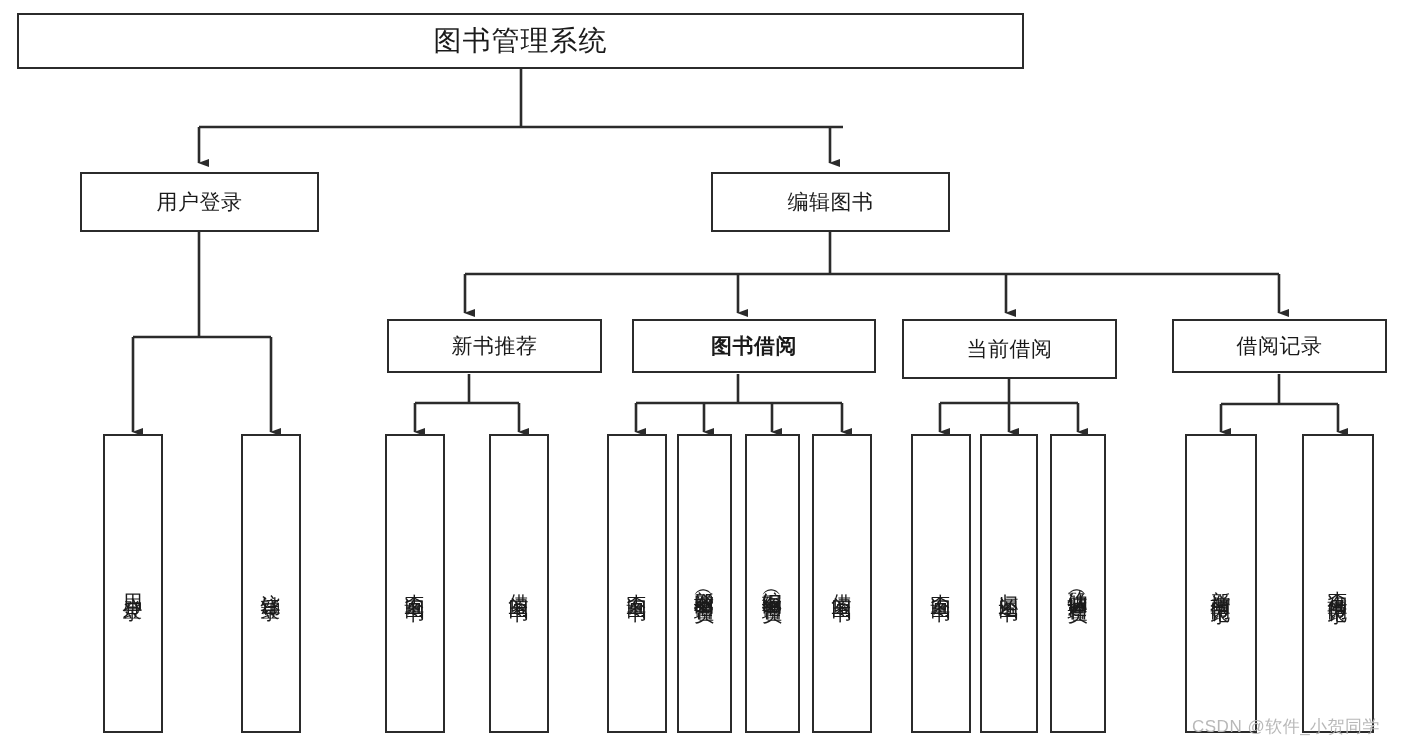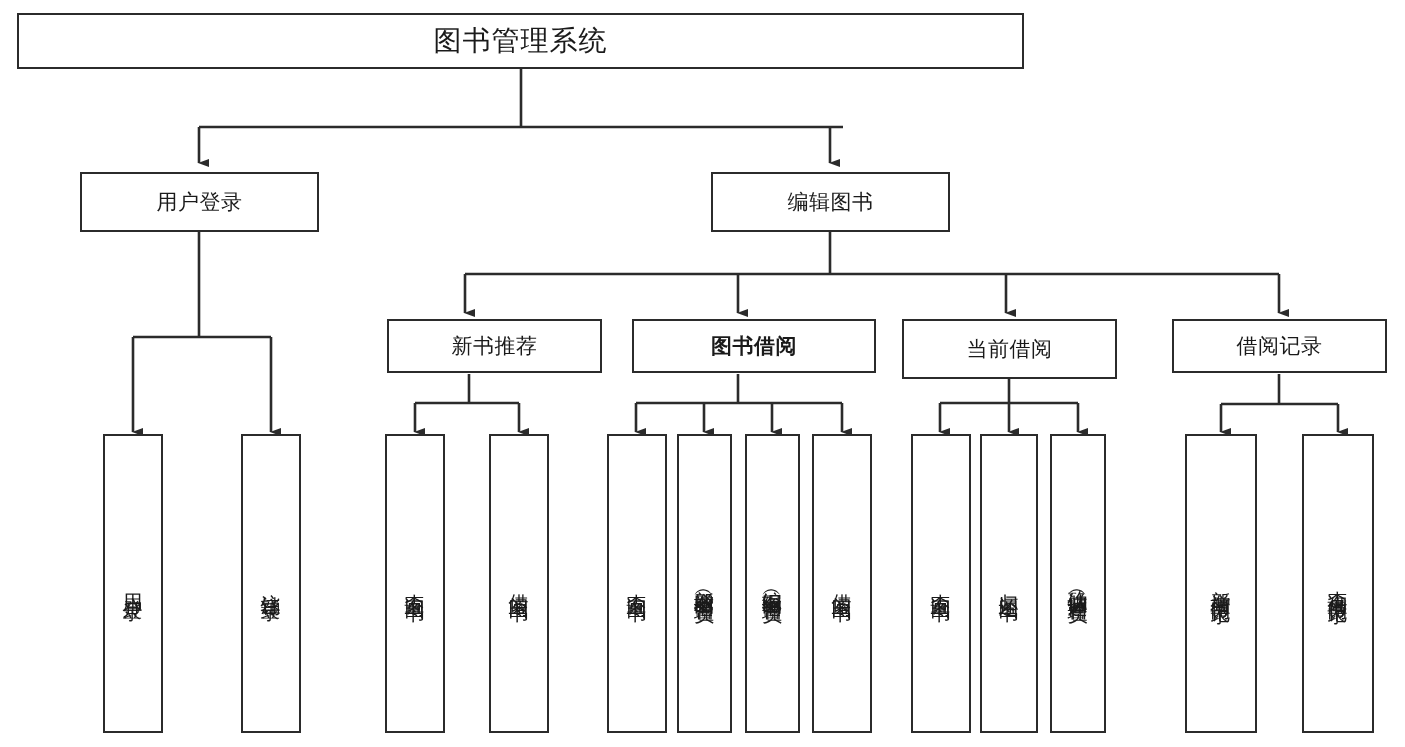--- a/index.html
+++ b/index.html
@@ -208,14 +208,15 @@
   </div>
 
   <div class="node vert" style="left:1185px; top:434px; width:72px; height:299px;">
     <span class="node-label">新增借阅记录</span>
   </div>
 
   <div class="node vert" style="left:1302px; top:434px; width:72px; height:299px;">
     <span class="node-label">查询借阅记录</span>
   </div>
 
+  <div class="watermark" style="left:1192px; top:715px;">CSDN @软件_小贺同学</div>
 
 </div>
 
 </body></html>

